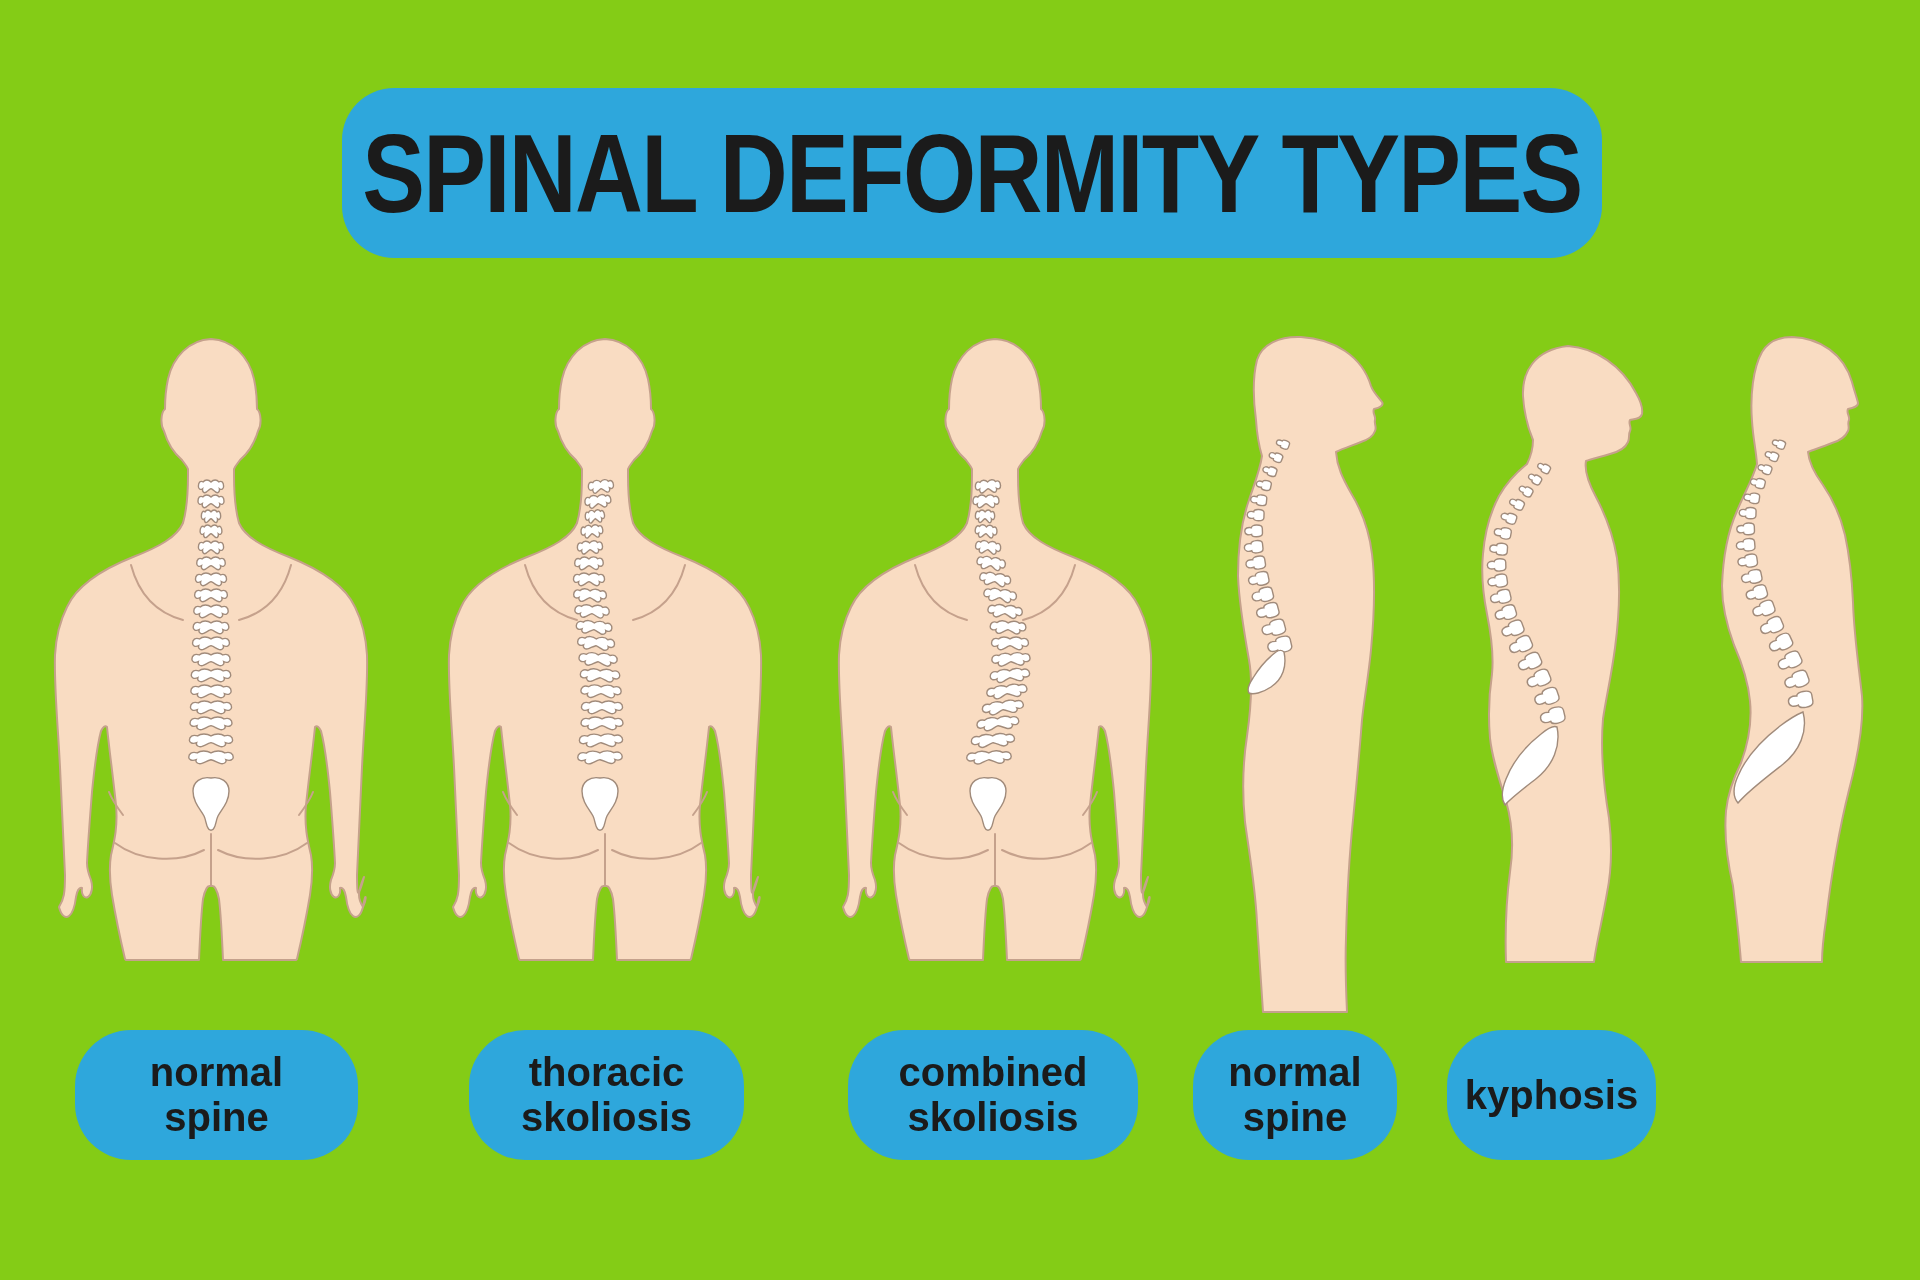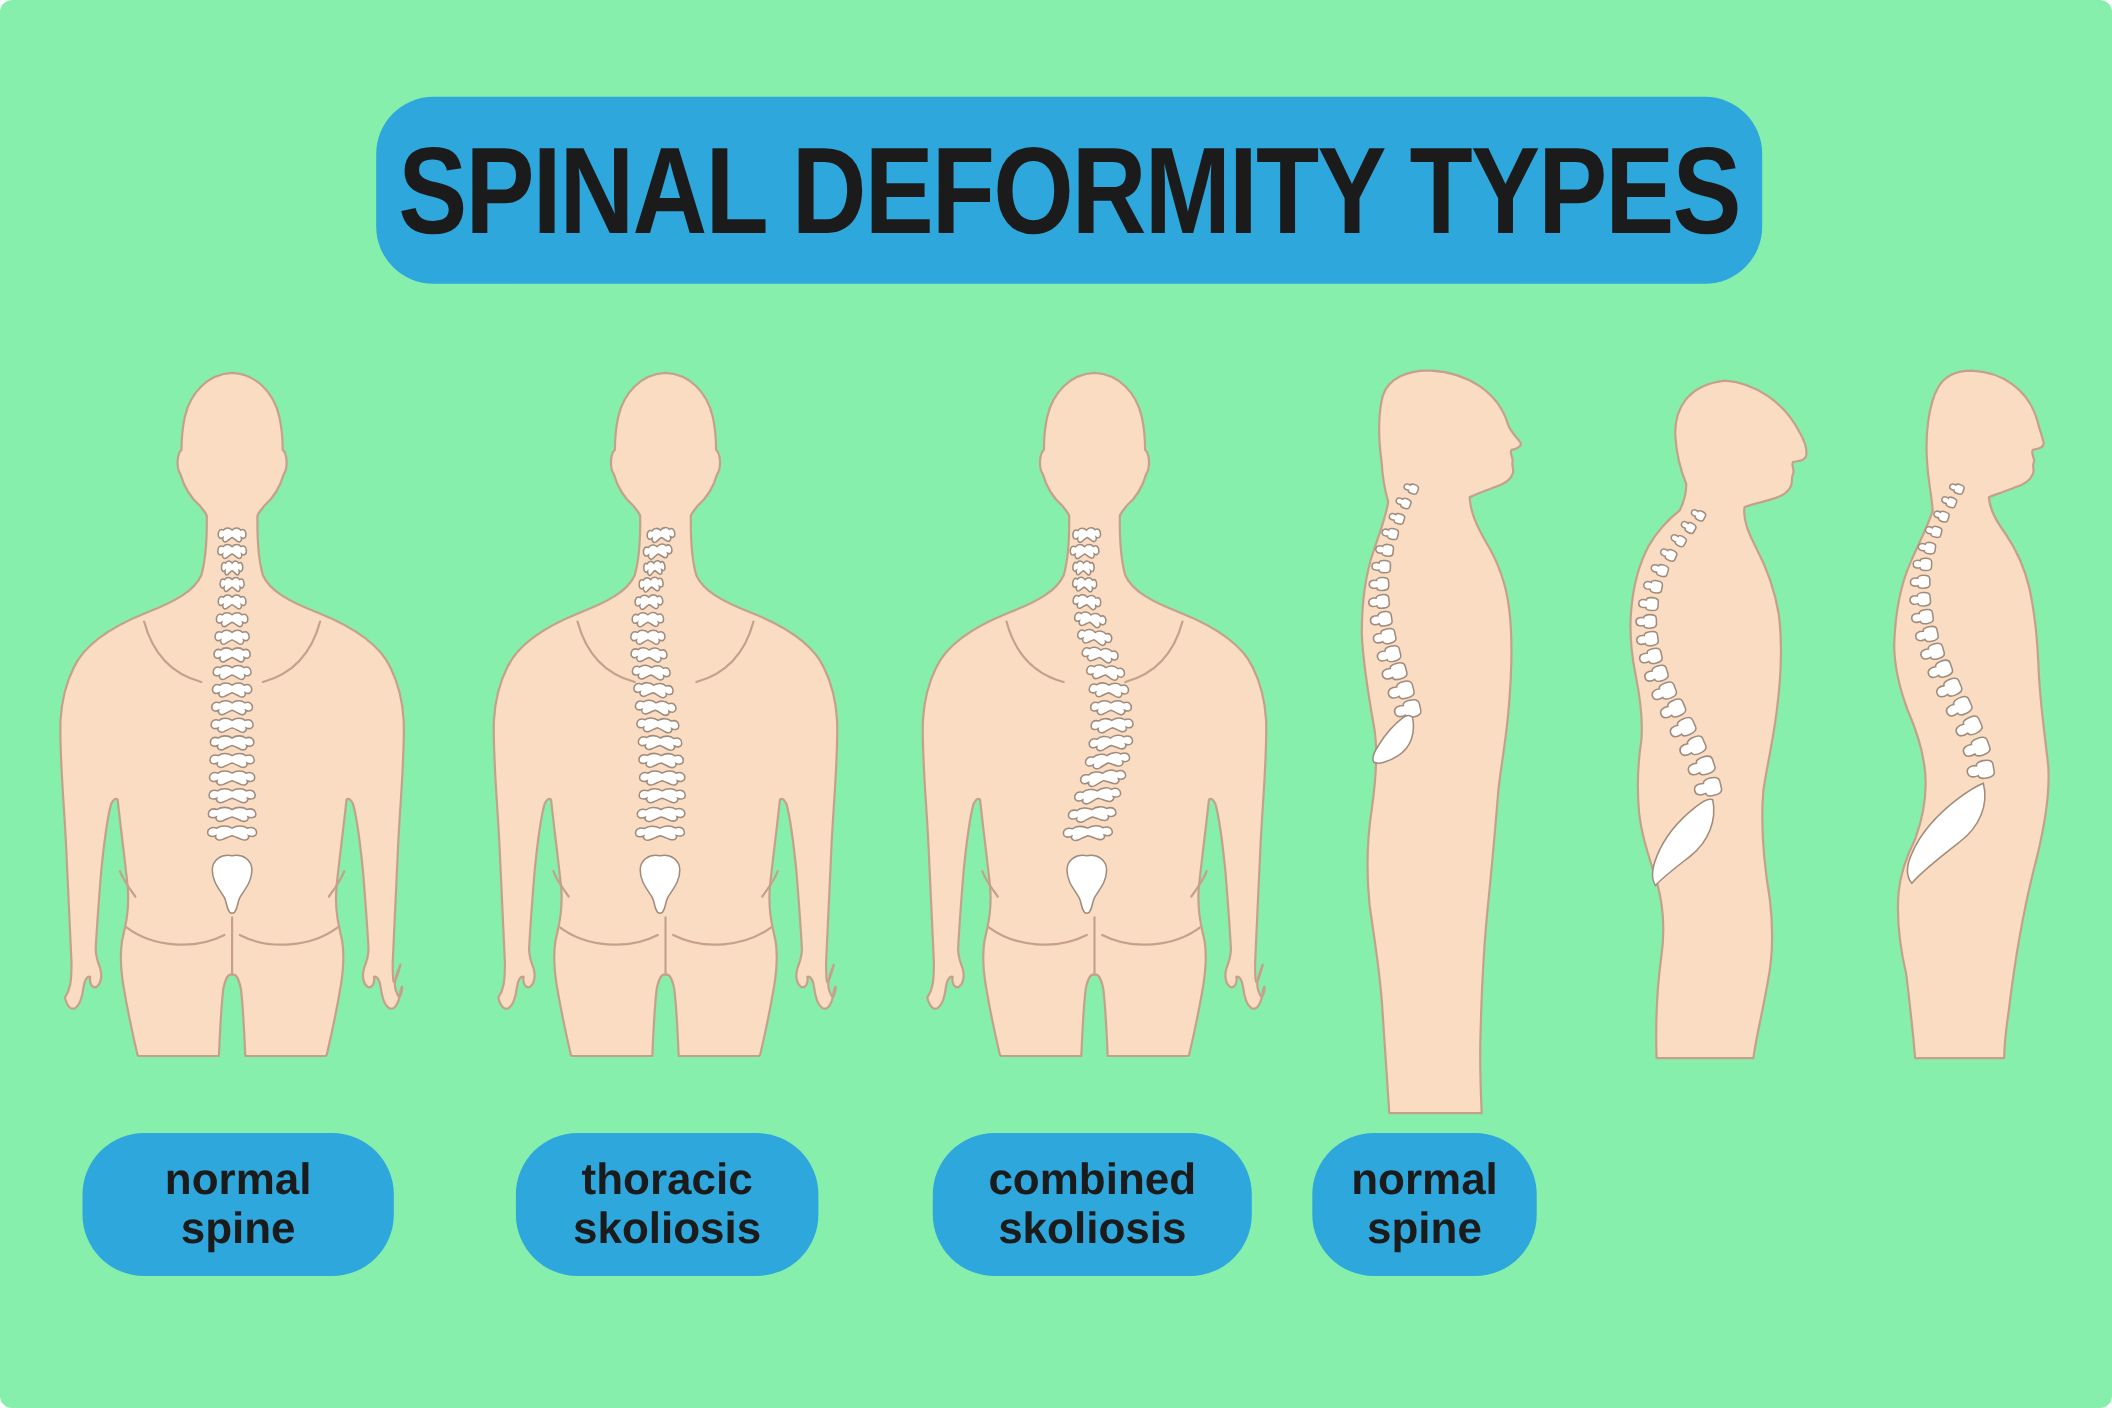--- a/index.html
+++ b/index.html
@@ -1,18 +1,18 @@
 <!DOCTYPE html>
 <html><head>
 <meta charset="utf-8">
 <style>
   html,body{margin:0;padding:0;background:#fff;}
   .stage{
-    position:relative;width:1920px;height:1280px;background:#86efac;
-    overflow:hidden;font-family:"Liberation Sans",sans-serif;border-radius:11px;
+    position:relative;width:1920px;height:1280px;background:#84cc16;
+    overflow:hidden;font-family:"Liberation Sans",sans-serif;
   }
   .title-pill{
     position:absolute;left:342px;top:88px;width:1260px;height:170px;
     background:#2EA7DC;border-radius:52px;
     display:flex;align-items:center;justify-content:center;
   }
   .title-pill h1{
     margin:0;font-size:112px;font-weight:700;color:#1B1B1B;
     letter-spacing:-2px;white-space:nowrap;
     transform:scaleX(0.84);transform-origin:center;
@@ -281,14 +281,17 @@
 skoliosis</span>
   </div>
   <div class="label-pill p3">
     <span>combined
 skoliosis</span>
   </div>
   <div class="label-pill p4">
     <span>normal
 spine</span>
   </div>
+  <div class="label-pill p5">
+    <span>kyphosis</span>
+  </div>
 
 </div>
 
 </body></html>

